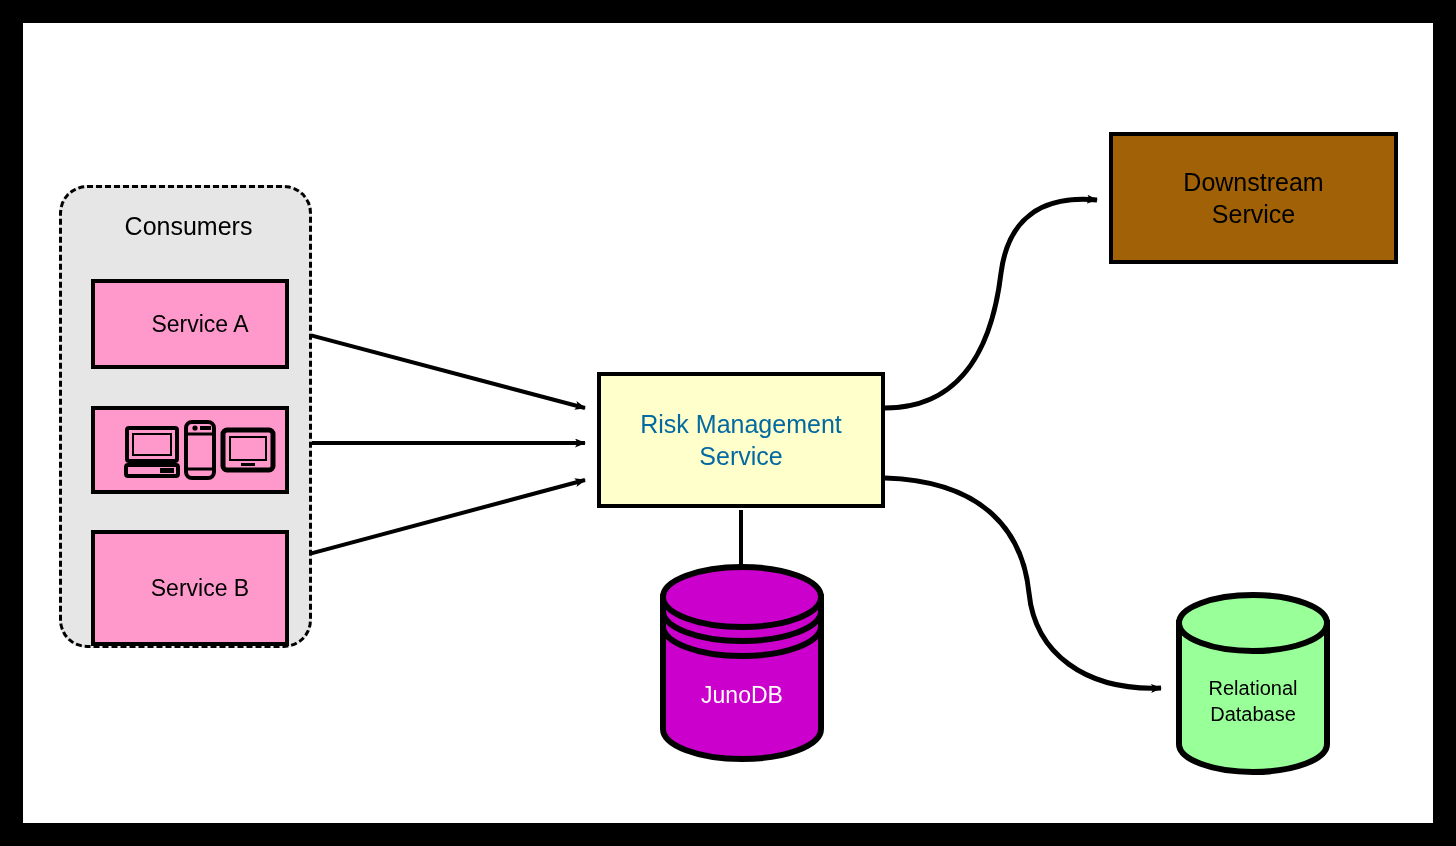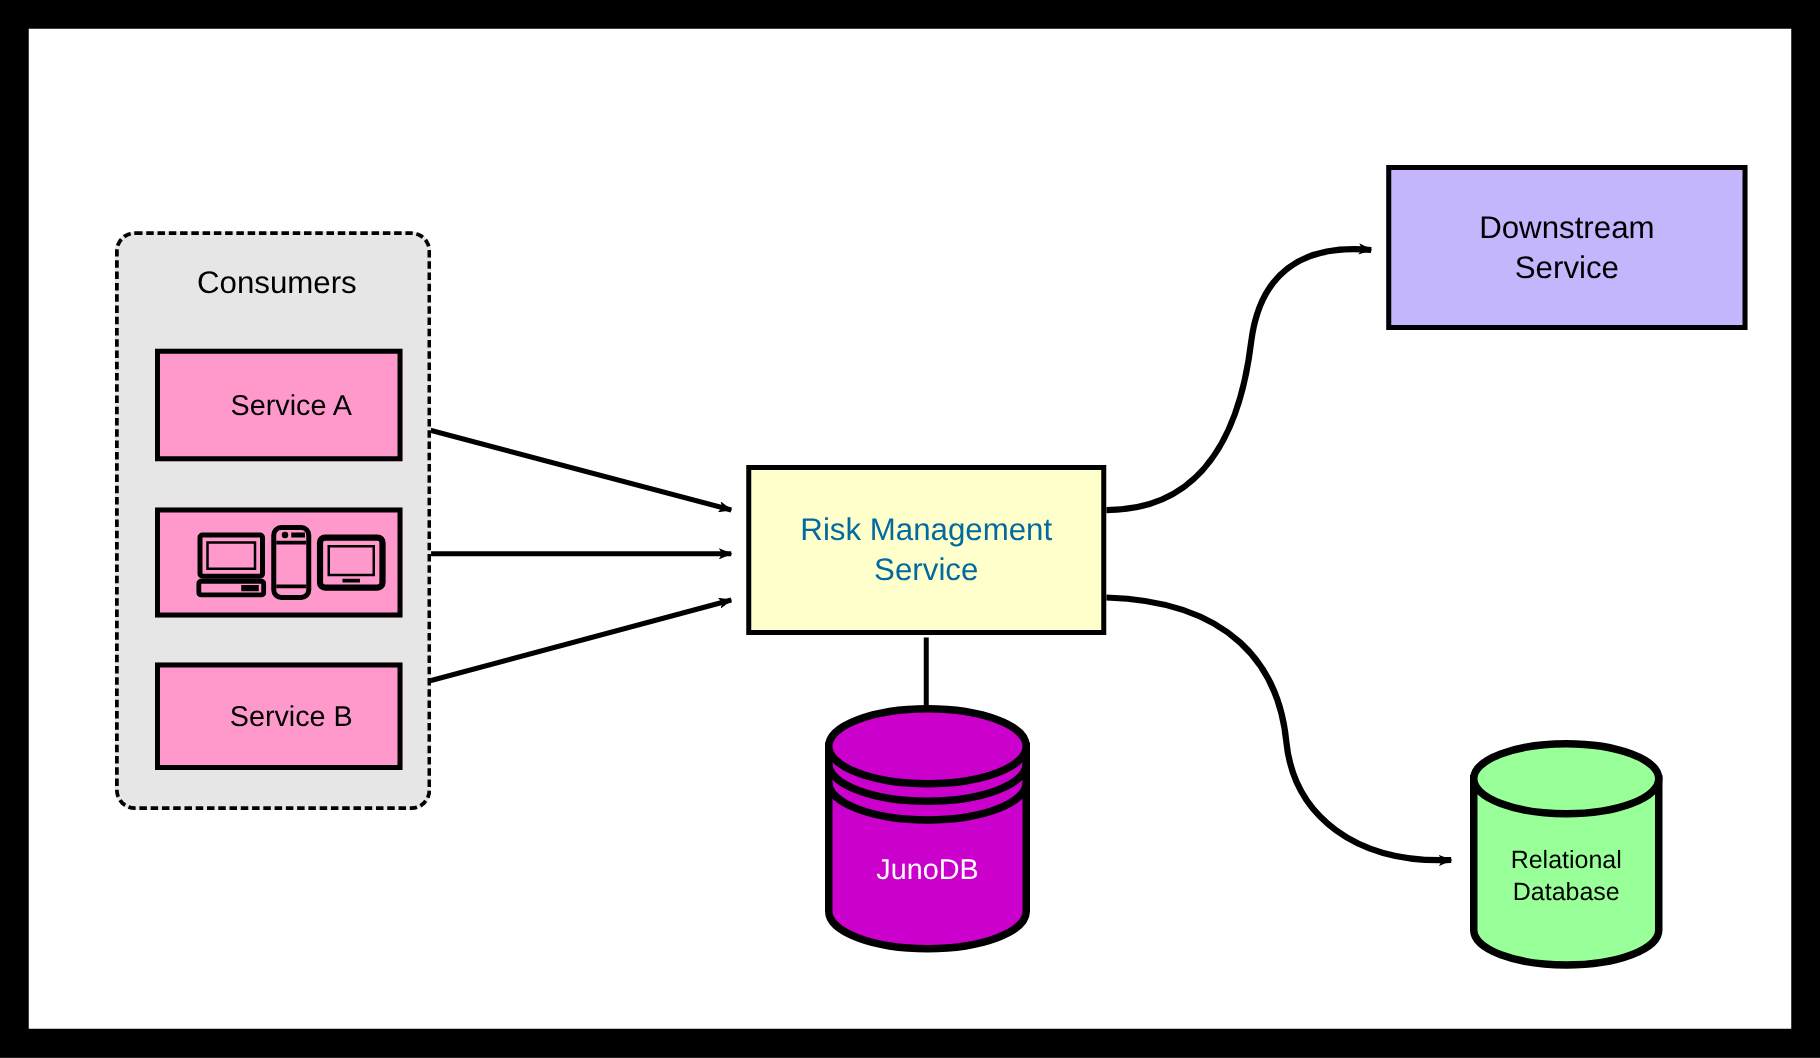--- a/index.html
+++ b/index.html
@@ -42,23 +42,22 @@
   }
   
   #consumers-group {
     position: absolute;
     left: 36px;
     top: 162px;
     width: 253px;
     height: 463px;
     background: #e6e6e6;
     border: 3px dashed #000000;
-    border-radius: 16px;
-    box-sizing: border-box;
-    margin-left: 33px;
+    border-radius: 28px;
+    box-sizing: border-box;
   }
   #consumers-label {
     position: absolute;
     left: 0;
     top: 24px;
     width: 253px;
     text-align: center;
     font-size: 25px;
     color: #000000;
   }
@@ -69,21 +68,21 @@
     background: #ff99cc;
     border: 4px solid #000000;
     box-sizing: border-box;
     display: flex;
     align-items: center;
     justify-content: center;
     padding-left: 20px;
   }
   #consumer-service-a { top: 91px; height: 90px; }
   #consumer-devices  { top: 218px; height: 88px; }
-  #consumer-service-b { top: 342px; height: 86px; }
+  #consumer-service-b { top: 342px; height: 116px; }
   .consumer-label {
     font-size: 23px;
     color: #000000;
     text-align: center;
   }
   .device-row {
     display: flex;
     align-items: center;
     justify-content: space-around;
     width: 100%;
@@ -111,21 +110,21 @@
     color: #0369a1;
     text-align: center;
   }
   
   #downstream-box {
     position: absolute;
     left: 1086px;
     top: 109px;
     width: 289px;
     height: 132px;
-    background: #c4b5fd;
+    background: #a16207;
     border: 4px solid #000000;
     box-sizing: border-box;
     display: flex;
     align-items: center;
     justify-content: center;
   }
   #downstream-label {
     font-size: 25px;
     line-height: 1.28;
     color: #000000;

